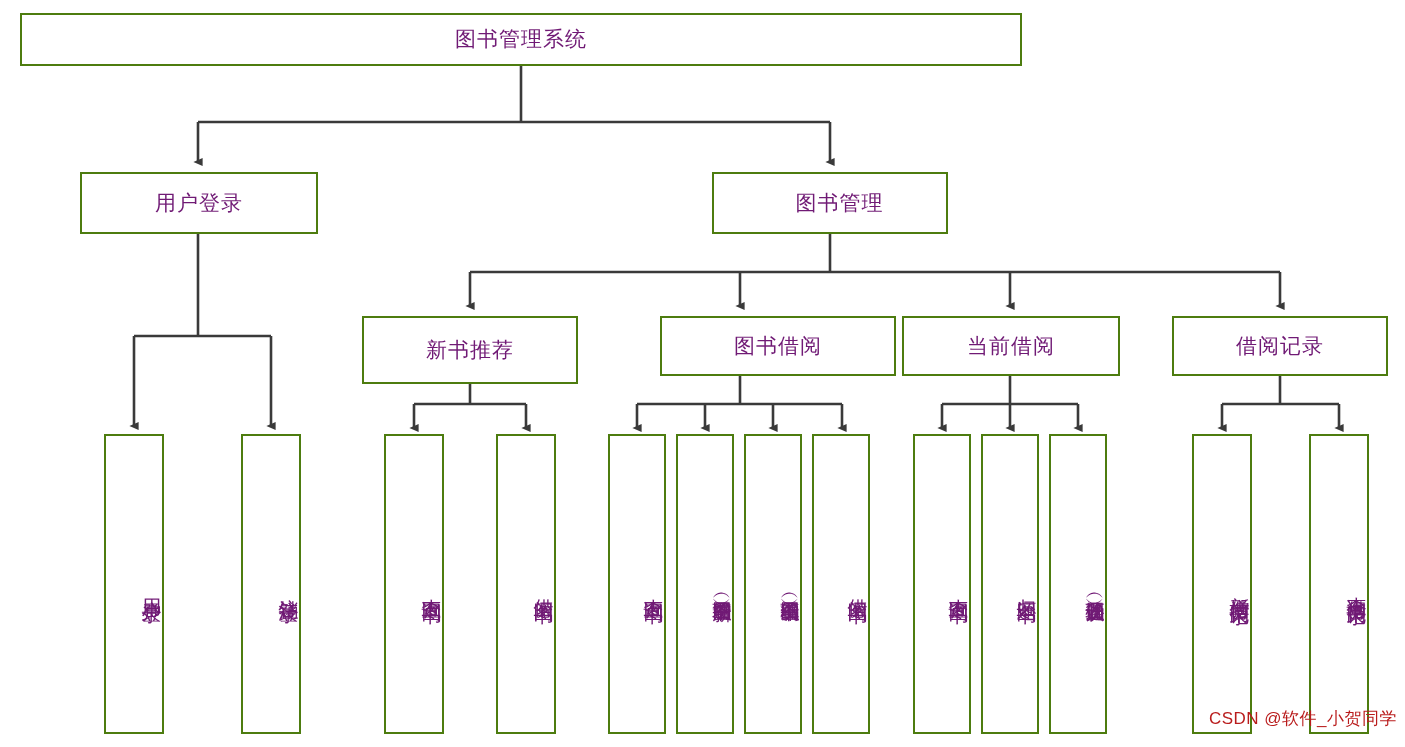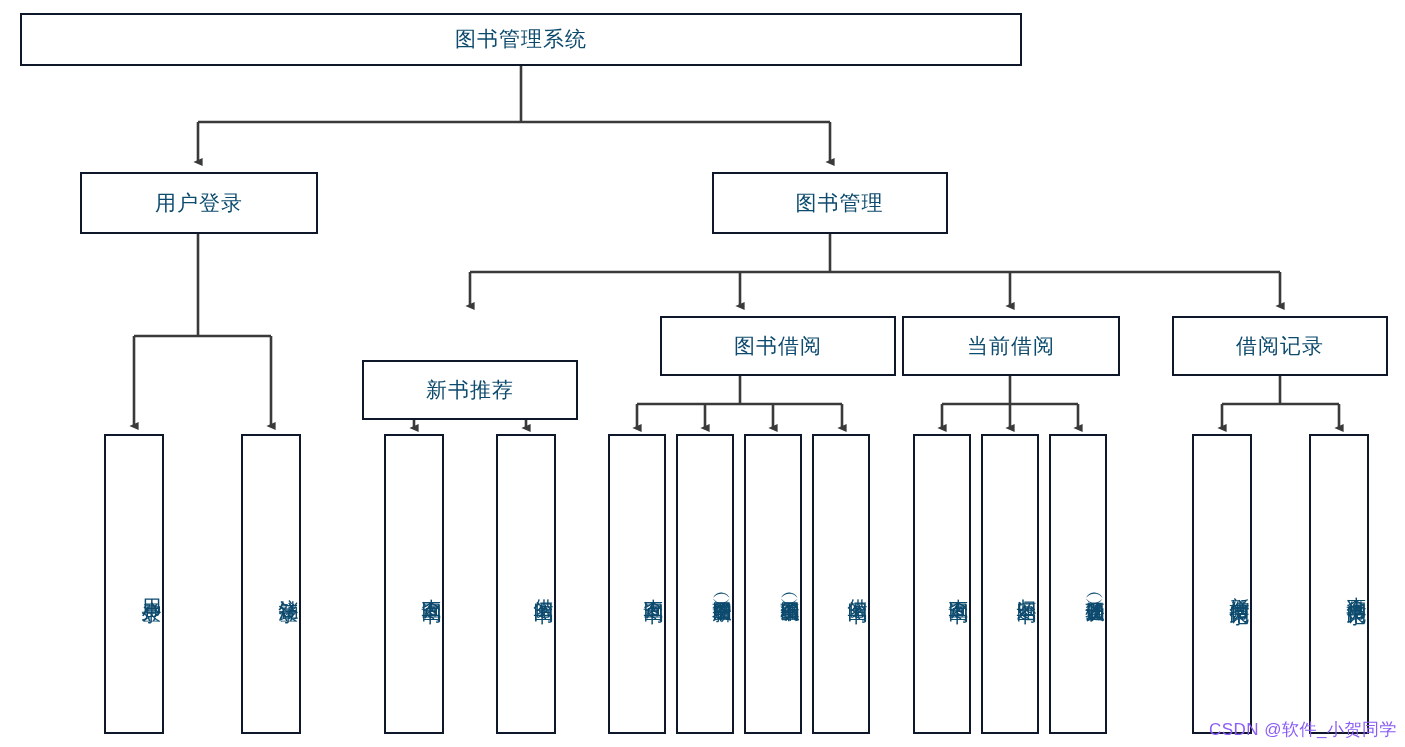--- a/index.html
+++ b/index.html
@@ -21,26 +21,26 @@
   #edge-layer {
     position: absolute;
     left: 0;
     top: 0;
     width: 1405px;
     height: 747px;
   }
   .node {
     position: absolute;
     box-sizing: border-box;
-    border: 2px solid #0f172a;
+    border: 2px solid #4d7c0f;
     background: #ffffff;
     display: flex;
     align-items: center;
     justify-content: center;
-    color: #0c4a6e;
+    color: #701a75;
     z-index: 2;
   }
   .node.horizontal {
     font-size: 21px;
     letter-spacing: 1px;
   }
   .node.vertical {
     font-size: 20px;
     writing-mode: vertical-rl;
     text-orientation: upright;
@@ -54,23 +54,23 @@
     letter-spacing: 0px;
   }
   .node-label {
     display: block;
     line-height: 1.08;
     white-space: nowrap;
   }
   #watermark {
     position: absolute;
     right: 8px;
-    bottom: 6px;
+    bottom: 17px;
     font-size: 17px;
-    color: #8b5cf6;
+    color: #b91c1c;
     z-index: 5;
     white-space: nowrap;
     letter-spacing: 0.5px;
   }
 </style>
 </head>
 <body>
 
 <div id="diagram-root">
 
@@ -129,21 +129,21 @@
     <span class="node-label">图书管理系统</span>
   </div>
 
   <div class="node horizontal" style="left:80px; top:172px; width:238px; height:62px;">
     <span class="node-label">用户登录</span>
   </div>
   <div class="node horizontal" style="left:712px; top:172px; width:236px; height:62px;padding-left:19px;">
     <span class="node-label">图书管理</span>
   </div>
 
-  <div class="node horizontal" style="left:362px; top:316px; width:216px; height:60px;margin-top:44px;">
+  <div class="node horizontal" style="left:362px; top:316px; width:216px; height:68px;">
     <span class="node-label">新书推荐</span>
   </div>
   <div class="node horizontal" style="left:660px; top:316px; width:236px; height:60px;">
     <span class="node-label">图书借阅</span>
   </div>
   <div class="node horizontal" style="left:902px; top:316px; width:218px; height:60px;">
     <span class="node-label">当前借阅</span>
   </div>
   <div class="node horizontal" style="left:1172px; top:316px; width:216px; height:60px;justify-content:center;">
     <span class="node-label">借阅记录</span>

